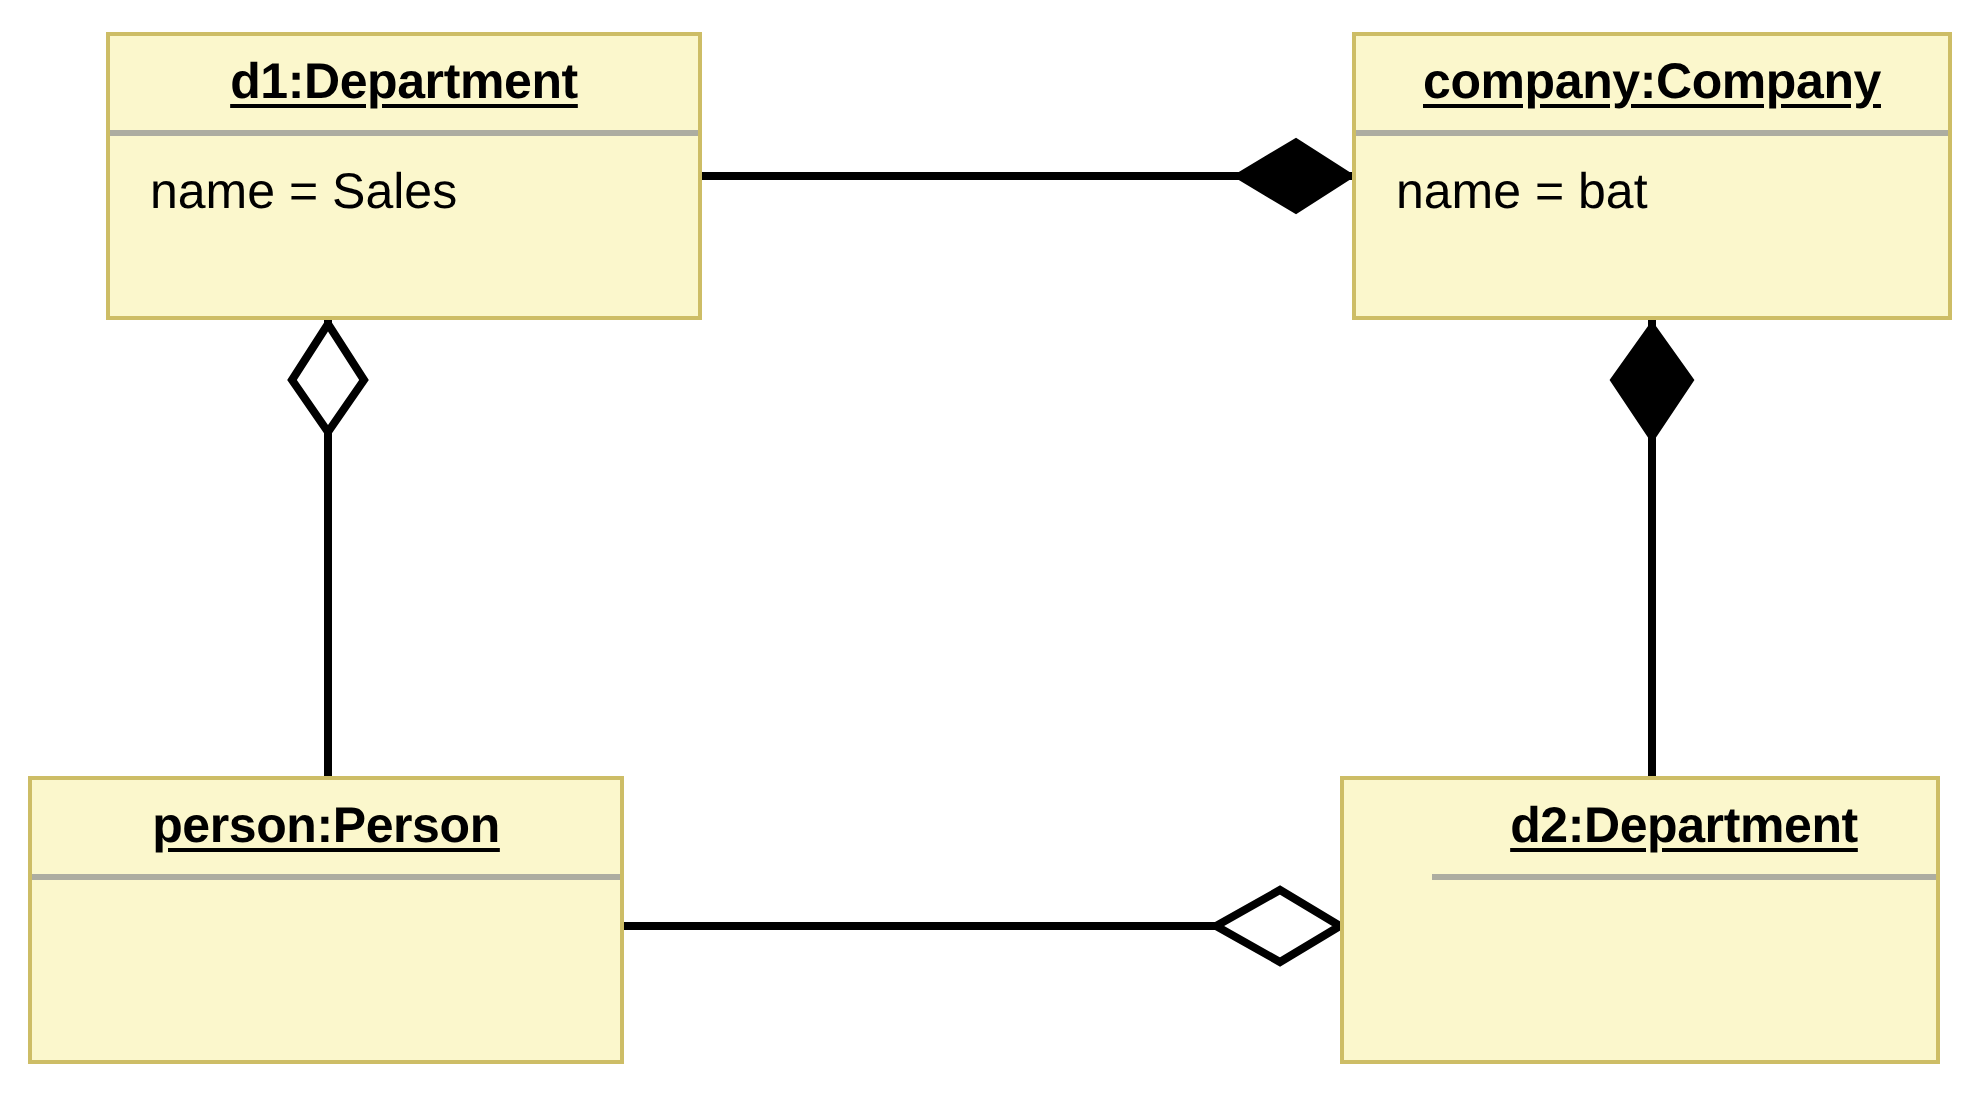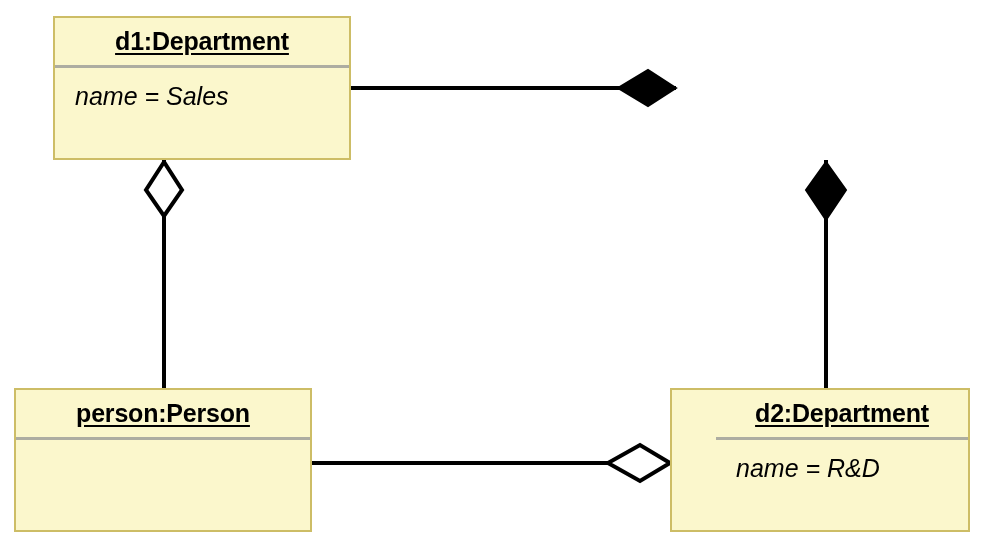--- a/index.html
+++ b/index.html
@@ -46,21 +46,20 @@
     letter-spacing: -0.2px;
     white-space: nowrap;
   }
   .obj-body {
     flex: 1;
     display: flex;
     align-items: flex-start;
     padding-left: 20px;
     padding-top: 14px;
     box-sizing: border-box;
-    font-style: italic;
   }
   .obj-slot {
     font-size: 25px;
     color: #000000;
     white-space: nowrap;
   }
   
   #box-d1       { left: 14px;  top: 16px;  width: 298px; height: 144px; margin-left: 39px; }
   #box-company  { left: 676px; top: 16px;  width: 300px; height: 144px; }
   #box-person   { left: 14px;  top: 388px; width: 298px; height: 144px; }
@@ -96,29 +95,34 @@
 
   <div class="obj-box" id="box-d1">
     <div class="obj-header">
       <span class="obj-title">d1:Department</span>
     </div>
     <div class="obj-body">
       <span class="obj-slot">name = Sales</span>
     </div>
   </div>
 
+  <div class="obj-box" id="box-company">
+    <div class="obj-header">
+      <span class="obj-title">company:Company</span>
+    </div>
+    <div class="obj-body">
+      <span class="obj-slot">name = bat</span>
+    </div>
+  </div>
 
   <div class="obj-box" id="box-person">
     <div class="obj-header">
       <span class="obj-title">person:Person</span>
     </div>
   </div>
 
   <div class="obj-box" id="box-d2">
     <div class="obj-header">
       <span class="obj-title">d2:Department</span>
     </div>
-    <div class="obj-body">
-      <span class="obj-slot">name = R&amp;D</span>
-    </div>
   </div>
 
 </div>
 
 </body></html>

